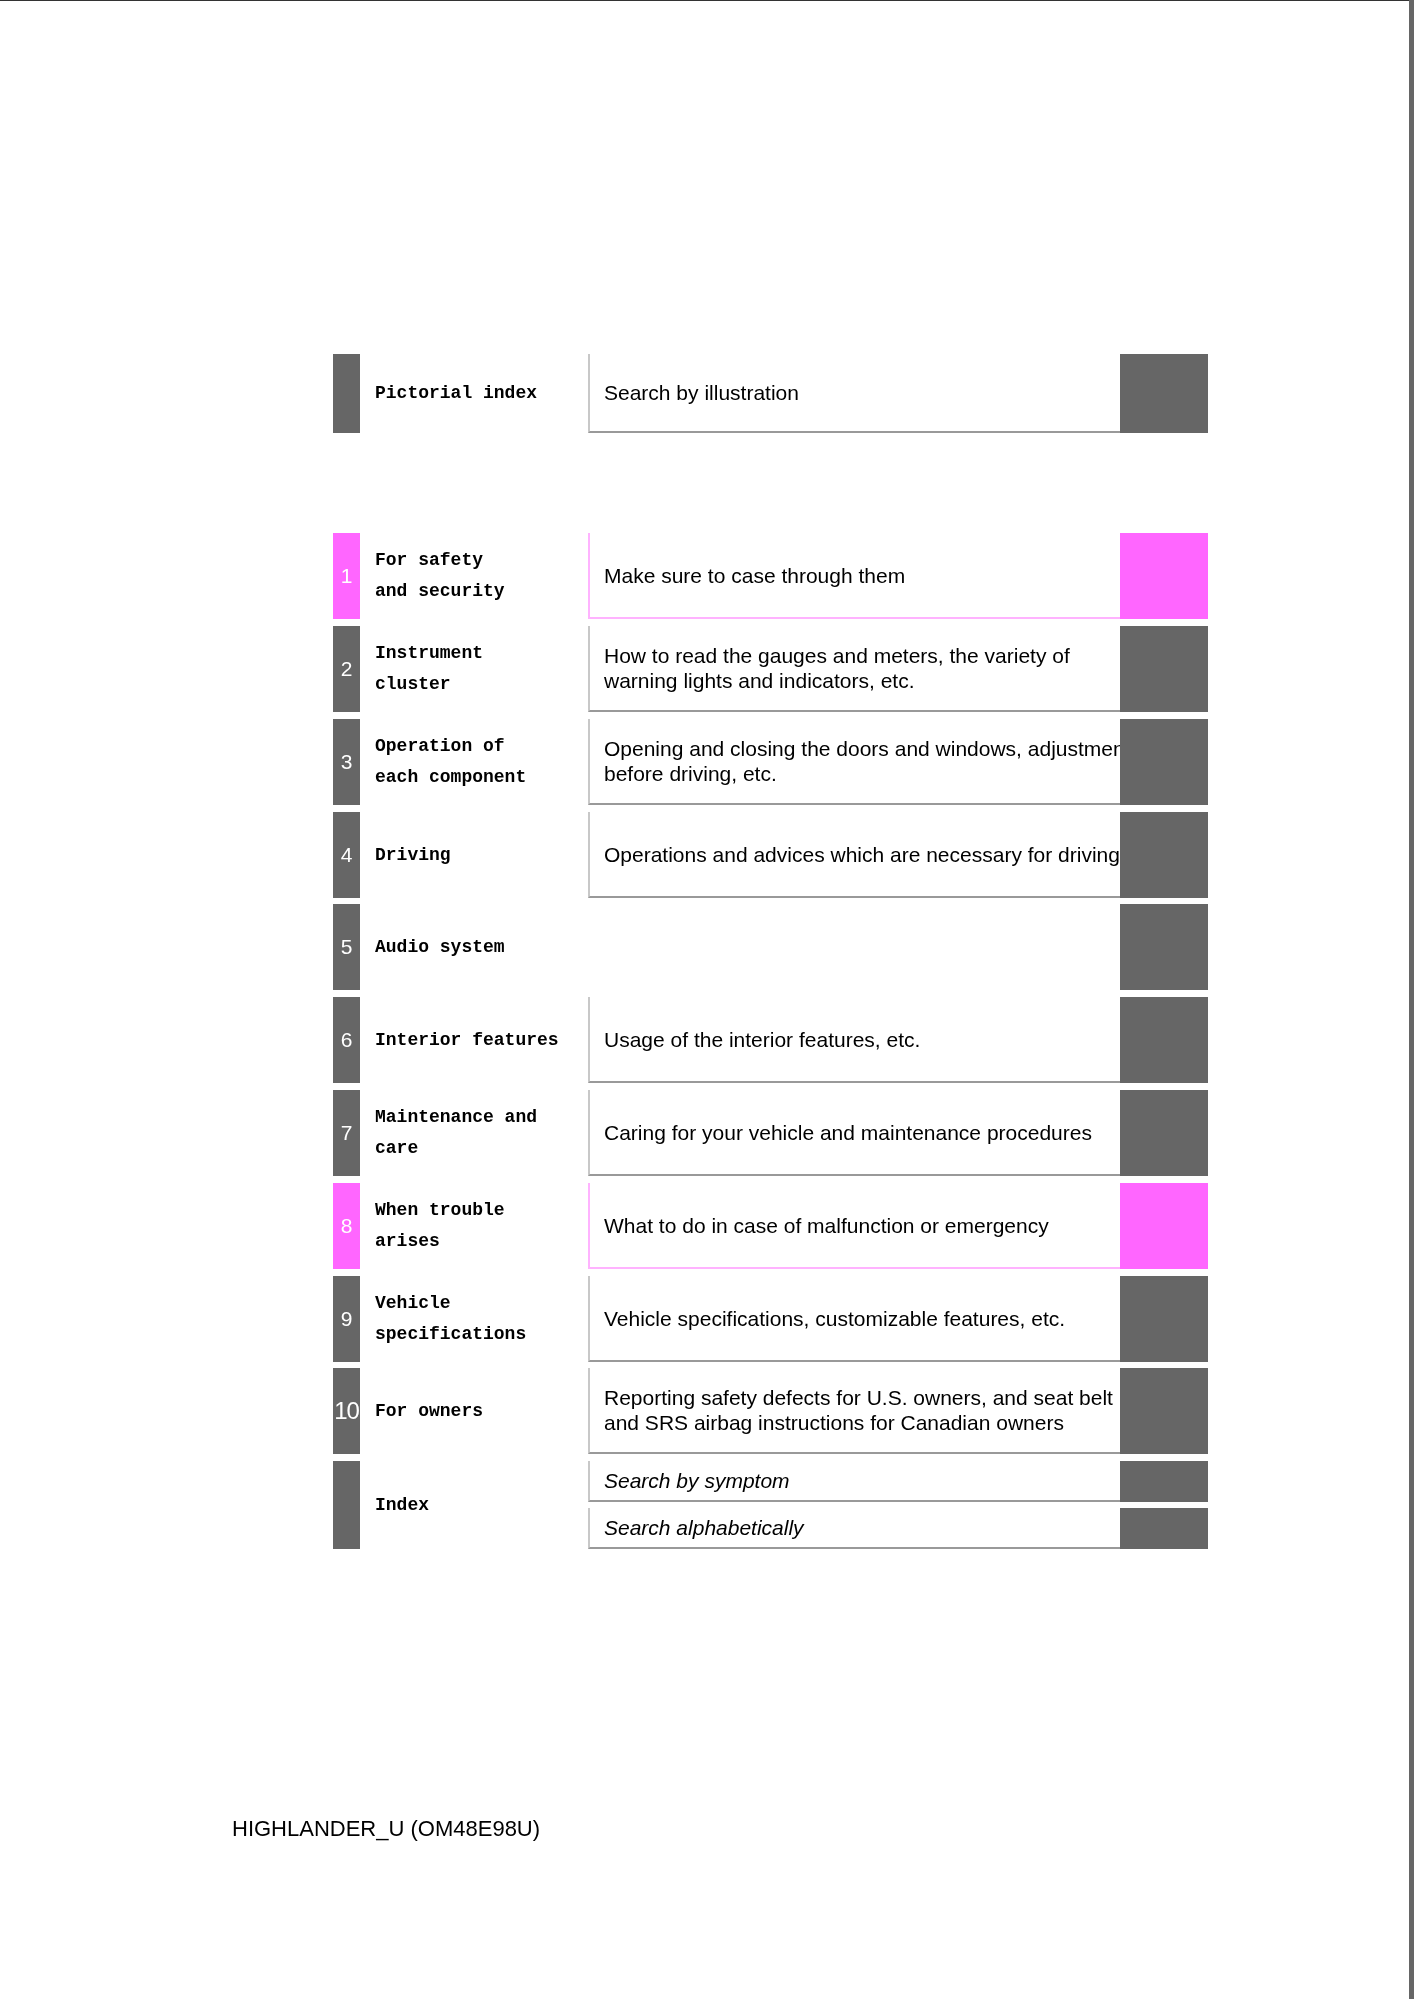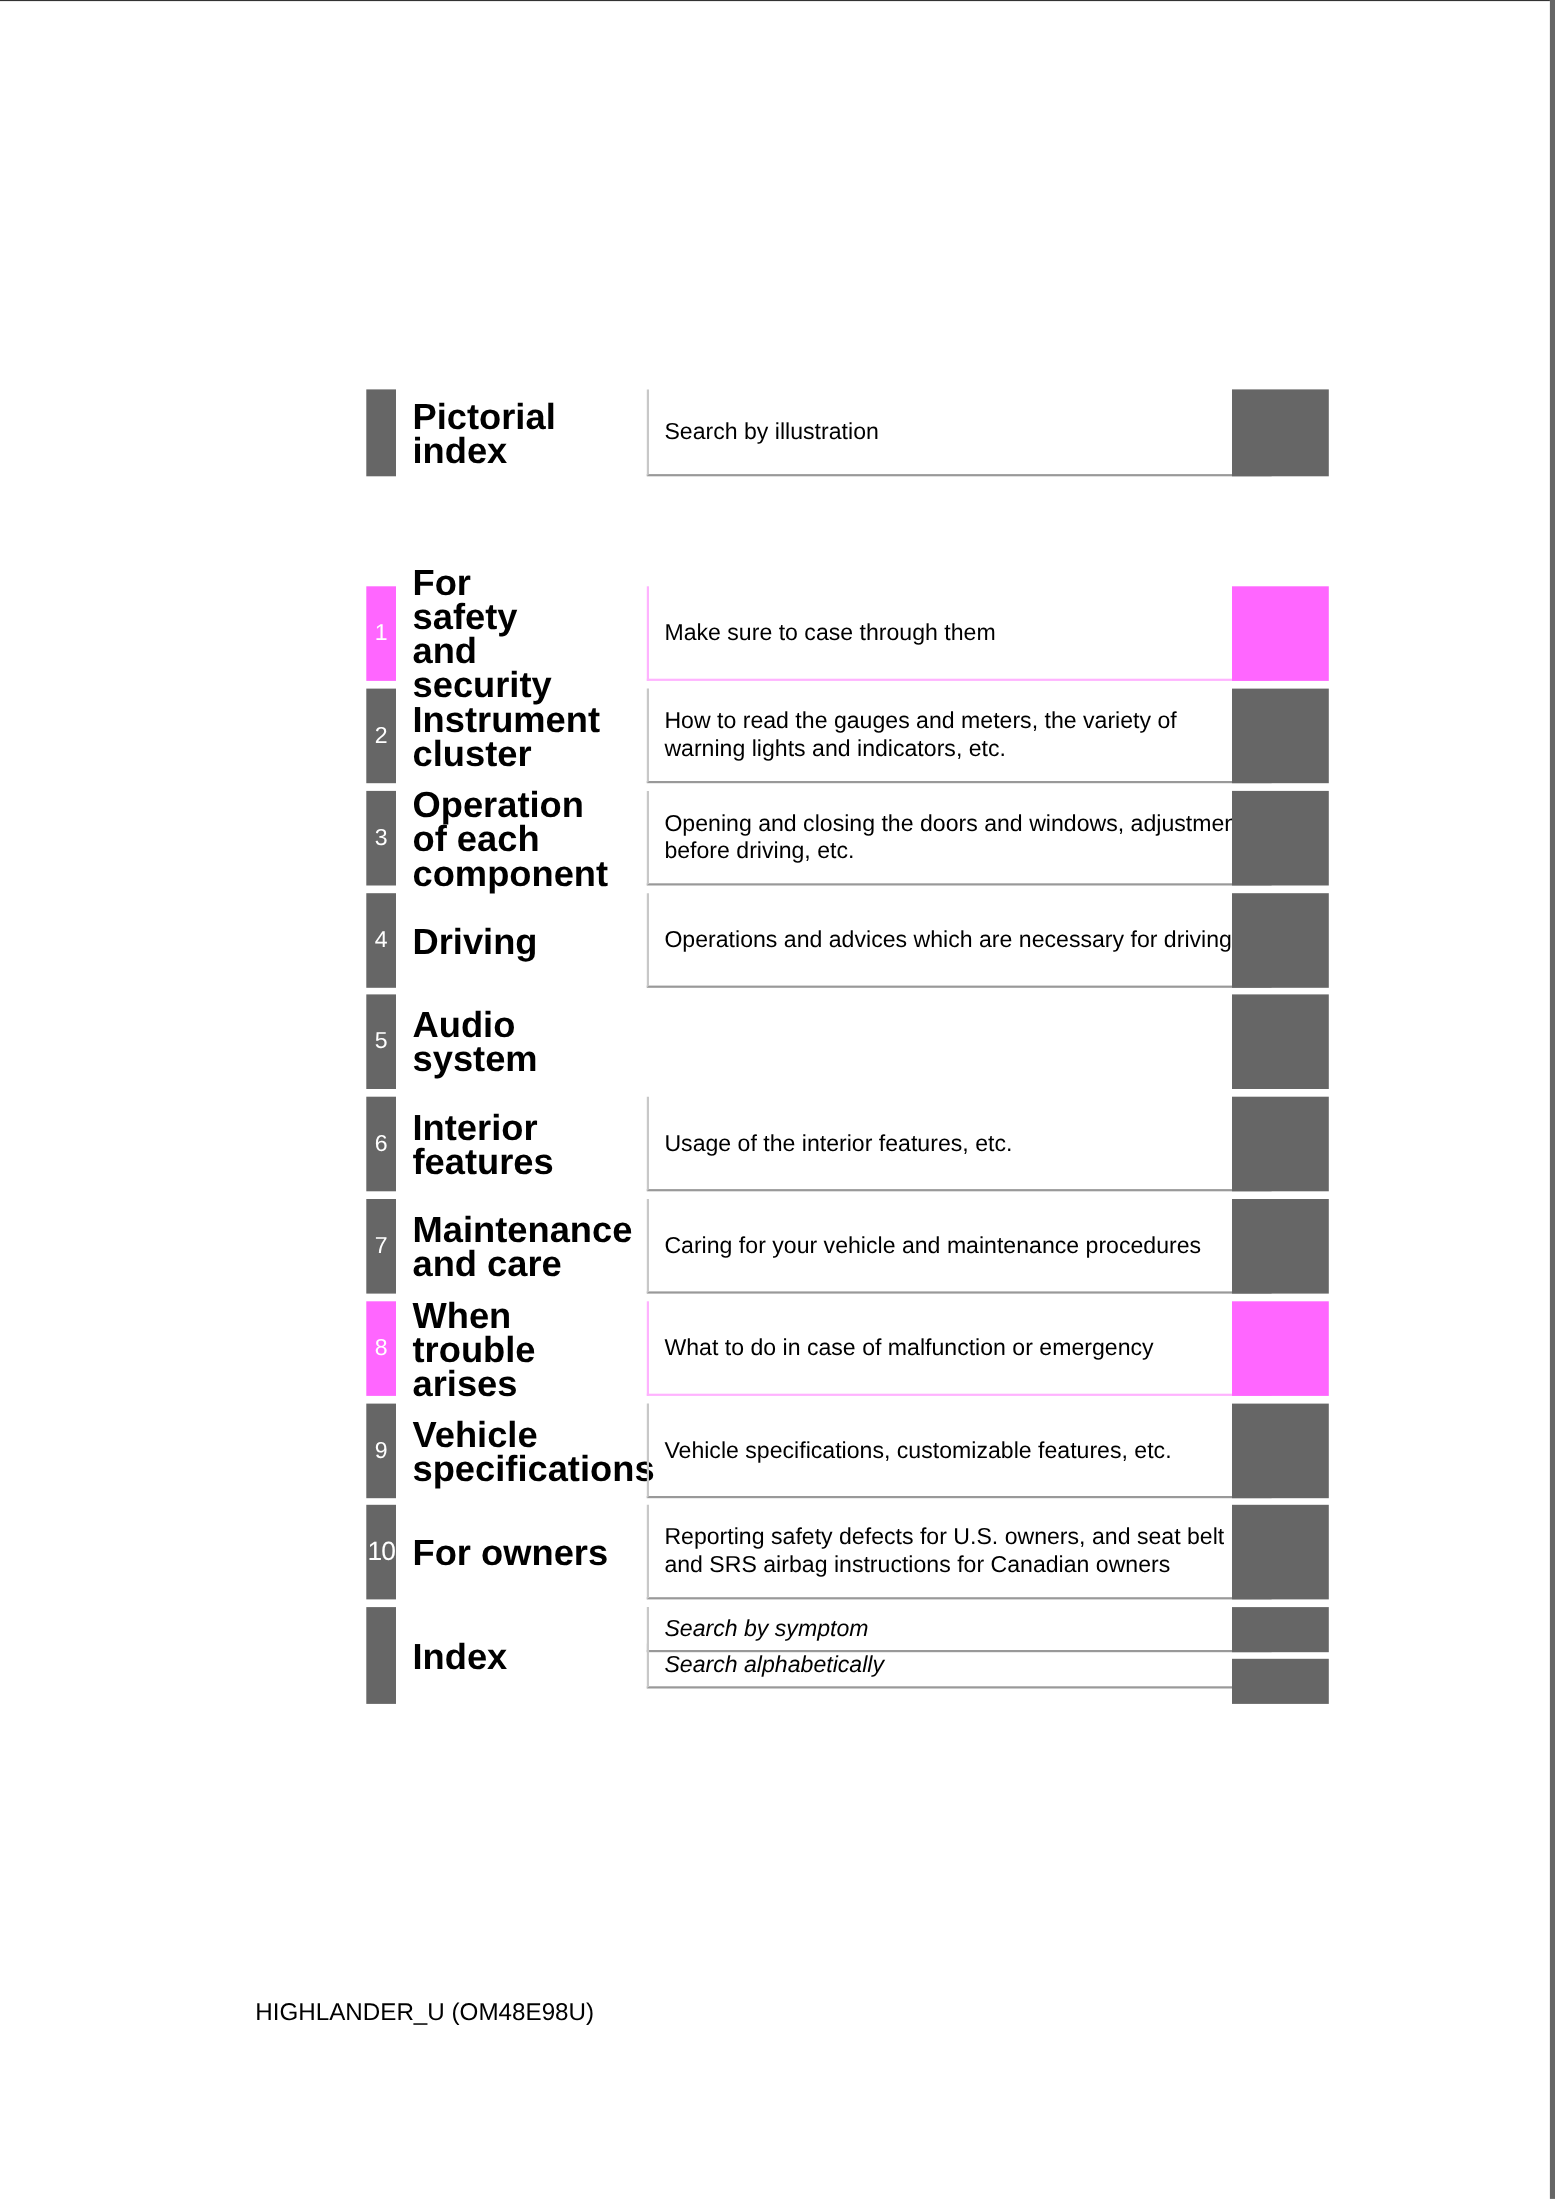--- a/index.html
+++ b/index.html
@@ -4,21 +4,21 @@
 <style>
   html, body { margin:0; padding:0; }
   body { width:1414px; height:1999px; position:relative; background:#fff; overflow:hidden;
          font-family:"Liberation Sans", sans-serif; color:#000; }
   .top-border { position:absolute; left:0; top:0; width:1409px; height:1px; background:#333; }
   .right-edge { position:absolute; left:1409px; top:0; width:5px; height:1999px; background:#666; }
   .row { position:absolute; left:333px; width:876px; height:86px; }
   .numbar { position:absolute; left:0; top:0; width:27px; height:100%; background:#666;
             color:#fff; font-size:21px; display:flex; align-items:center; justify-content:center; }
   .title { position:absolute; left:42px; top:0; width:215px; height:100%; display:flex; align-items:center;
-           font-weight:bold; font-size:33px; line-height:31px; }
+           font-weight:bold; font-size:18px; line-height:31px;font-family:Liberation Mono, monospace; }
   .desc { position:absolute; left:255px; top:0; width:568px; height:100%; box-sizing:border-box;
           border-left:2px solid #c8c8c8; border-bottom:2px solid #999;
           display:flex; align-items:center; padding-left:14px; padding-right:8px;
           font-size:21px; line-height:25px; }
   .tab { position:absolute; left:787px; top:0; width:88px; height:100%; background:#666; }
   .pink .numbar, .pink .tab { background:#ff66ff; }
   .pink .desc { border-left-color:#ffb3ff; border-bottom-color:#ffb3ff; }
   .ten { font-size:24px; letter-spacing:-1px; }
   .idx .desc { height:41px;font-style:italic; }
   .idx .tab { height:41px; }
@@ -104,17 +104,17 @@
   <div class="title">For owners</div>
   <div class="desc">Reporting safety defects for U.S. owners, and seat belt and SRS airbag instructions for Canadian owners</div>
   <div class="tab"></div>
 </div>
 
 <div class="row idx" style="top:1461px;height:88px;">
   <div class="numbar"></div>
   <div class="title">Index</div>
   <div class="desc" style="top:0">Search by symptom</div>
   <div class="tab" style="top:0"></div>
-  <div class="desc" style="top:33px">Search alphabetically</div>
+  <div class="desc" style="top:47px">Search alphabetically</div>
   <div class="tab" style="top:47px"></div>
 </div>
 
 <div class="footer">HIGHLANDER_U (OM48E98U)</div>
 
 </body></html>

